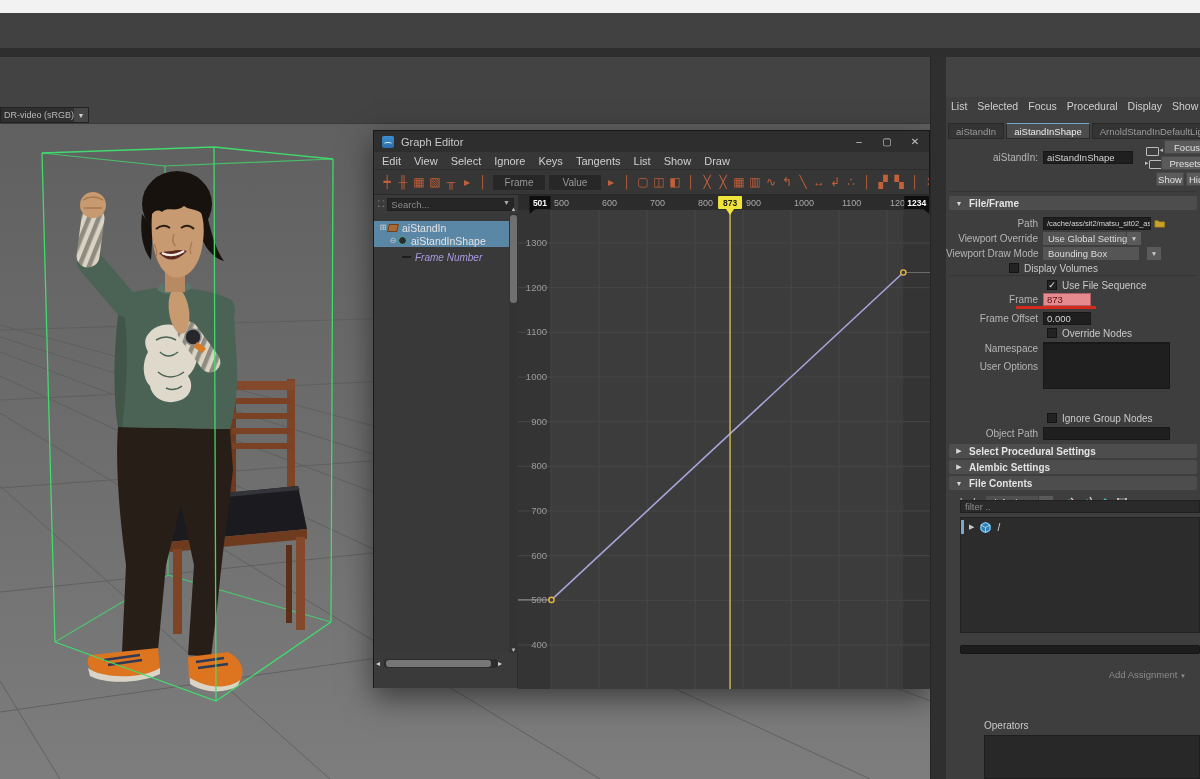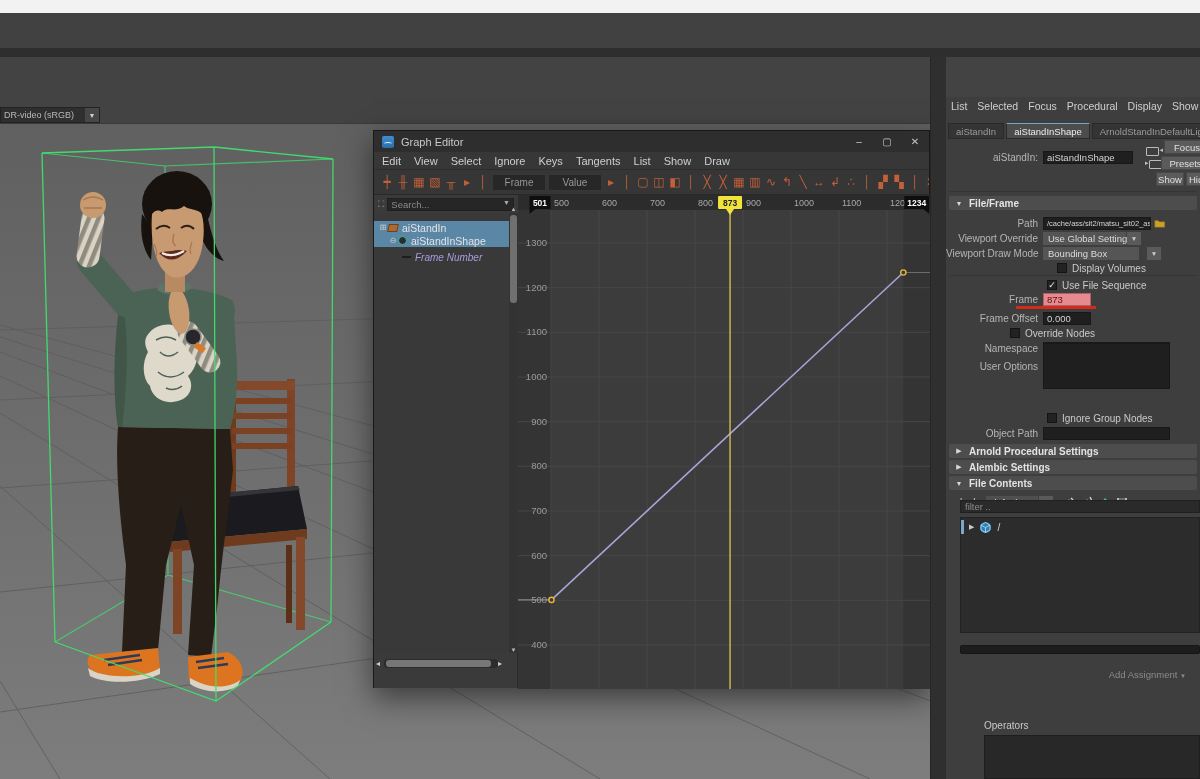--- a/index.html
+++ b/index.html
@@ -9,21 +9,21 @@
   #stage { position:relative; width:1200px; height:779px; overflow:hidden; }
 
   
   #top-white { left:0; top:0; width:1200px; height:13px; background:#f2f2f2; }
   #top-bar { left:0; top:13px; width:1200px; height:35px; background:#414141; }
   #top-bar2 { left:0; top:48px; width:1200px; height:9px; background:#2e2e2e; }
   #shelf-band { left:0; top:57px; width:1200px; height:67px; background:#434343; border-bottom:1px solid #3a3a3a; }
 
   
   #viewport { left:0; top:124px; width:936px; height:655px; background:linear-gradient(#606060,#6f6f6f 55%,#7d7d7d); }
-  #colorspace { left:0; top:107px; width:100px; height:16px; background:#2f2f2f; border:1px solid #232323;
+  #colorspace { left:0; top:107px; width:89px; height:16px; background:#2f2f2f; border:1px solid #232323;
     display:flex; align-items:center; color:#b8b8b8; font-size:9px; padding-left:3px; }
   #colorspace .dd-box { margin-left:auto; width:14px; height:14px; background:#474747; color:#cfcfcf;
     font-size:7px; display:flex; align-items:center; justify-content:center; }
 
   
   #ge { left:373px; top:130px; width:557px; height:558px; background:#373737;
     border:1px solid #191919; box-shadow:0 10px 28px rgba(0,0,0,.5); }
   #ge-title { left:0; top:0; width:555px; height:21px; background:#2e2e2e; display:flex; align-items:center; }
   #ge-title .app-ico { width:12px; height:12px; margin:0 7px 0 8px; border-radius:2px;
     background:linear-gradient(#3d8fd1,#2b6ca8); position:relative; }
@@ -441,21 +441,21 @@
     </div>
 
     <div class="ae-row" style="top:149px">
       <span class="ae-label">Viewport Draw Mode</span>
       <div class="ae-dd" style="width:96px">
         <span>Bounding Box</span>
       </div>
       <span class="dd-ar" style="margin-left:8px">▼</span>
     </div>
 
-    <div class="ae-row" style="top:164px; padding-left:111px">
+    <div class="ae-row" style="top:164px; padding-left:63px">
       <span class="cb"></span>
       <span class="cb-label">Display Volumes</span>
     </div>
 
     <div class="hline" style="top:178px"></div>
 
     <div class="ae-row" style="top:181px; padding-left:101px">
       <span class="cb">✓</span>
       <span class="cb-label">Use File Sequence</span>
     </div>
@@ -468,21 +468,21 @@
     </div>
     <div id="frame-underline" style="left:70px; top:209px; width:80px"></div>
 
     <div class="ae-row" style="top:214px">
       <span class="ae-label">Frame Offset</span>
       <div class="ae-field" style="width:48px">
         <span>0.000</span>
       </div>
     </div>
 
-    <div class="ae-row" style="top:229px; padding-left:64px">
+    <div class="ae-row" style="top:229px; padding-left:101px">
       <span class="cb"></span>
       <span class="cb-label">Override Nodes</span>
     </div>
 
     <div class="ae-row" style="top:244px">
       <span class="ae-label">Namespace</span>
       <div class="ae-field" style="width:153px"></div>
     </div>
 
     <div class="ae-row" style="top:262px; align-items:center">
@@ -495,21 +495,21 @@
       <span class="cb-label">Ignore Group Nodes</span>
     </div>
 
     <div class="ae-row" style="top:329px">
       <span class="ae-label">Object Path</span>
       <div class="ae-field" style="width:153px"></div>
     </div>
 
     <div class="ae-sec" style="top:347px">
       <span class="tri">▶</span>
-      <span class="sec-t">Arnold Procedural Settings</span>
+      <span class="sec-t">Select Procedural Settings</span>
     </div>
     <div class="ae-sec" style="top:363px">
       <span class="tri">▶</span>
       <span class="sec-t">Alembic Settings</span>
     </div>
     <div class="ae-sec" style="top:379px">
       <span class="tri">▼</span>
       <span class="sec-t">File Contents</span>
     </div>
 

